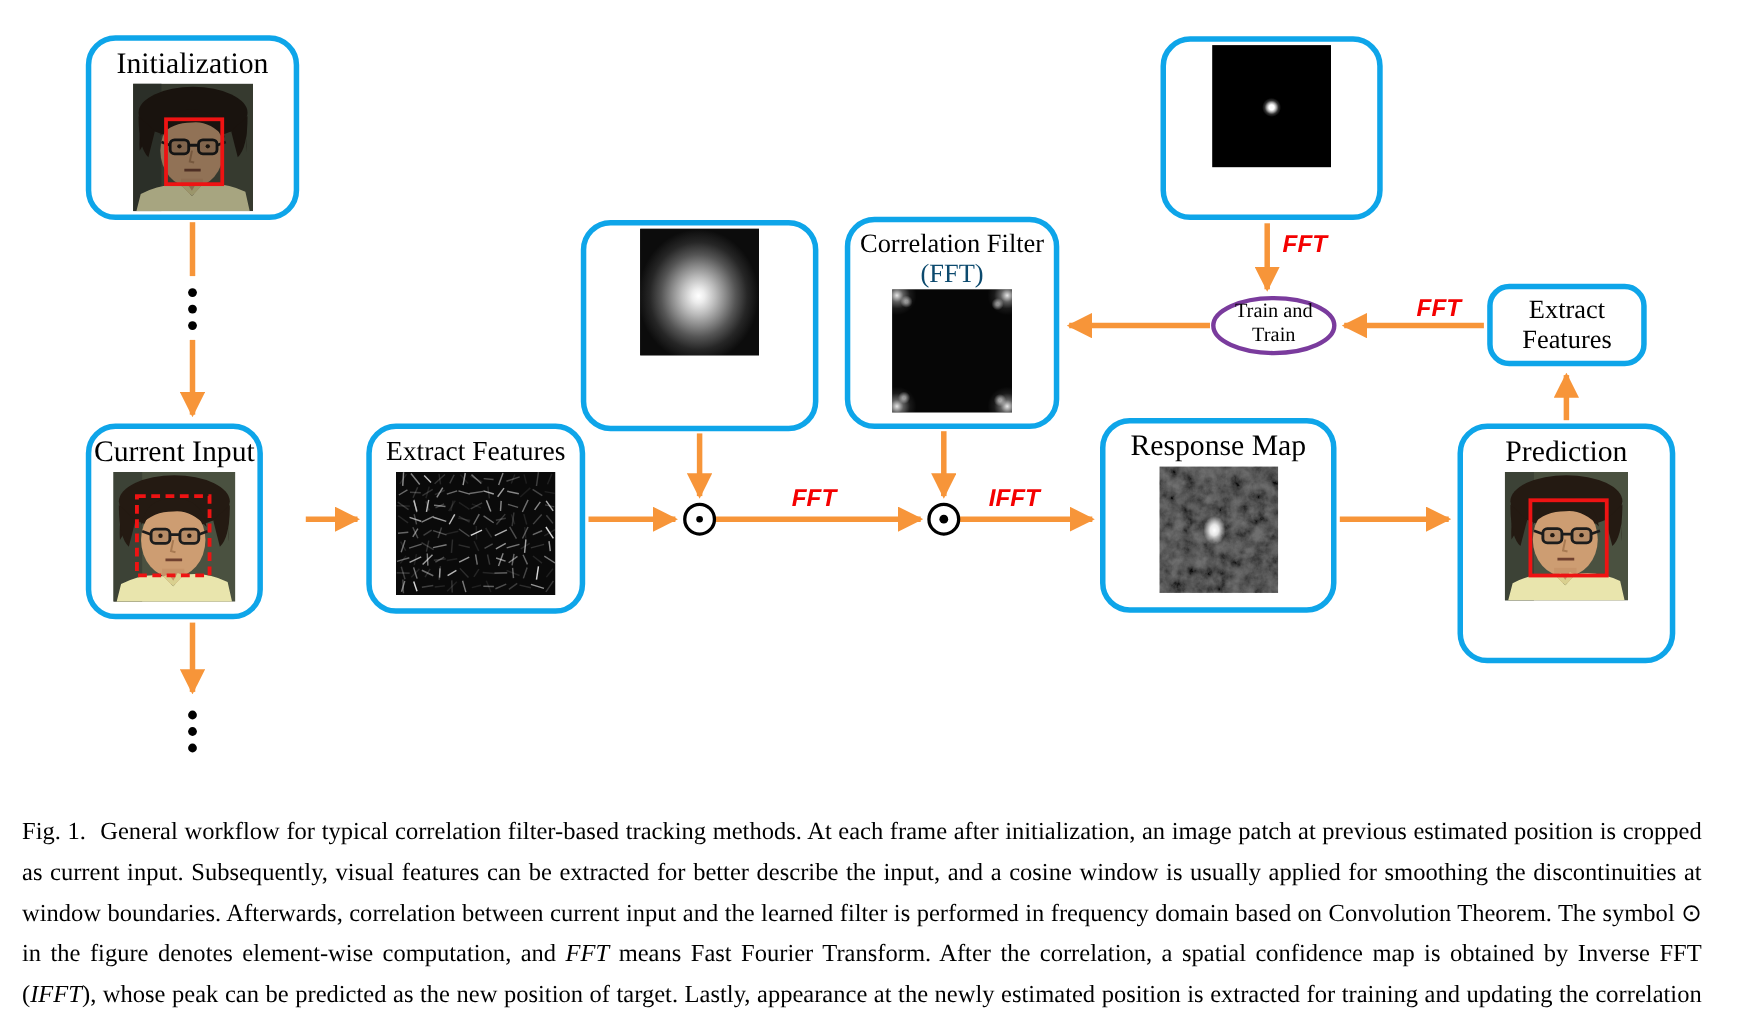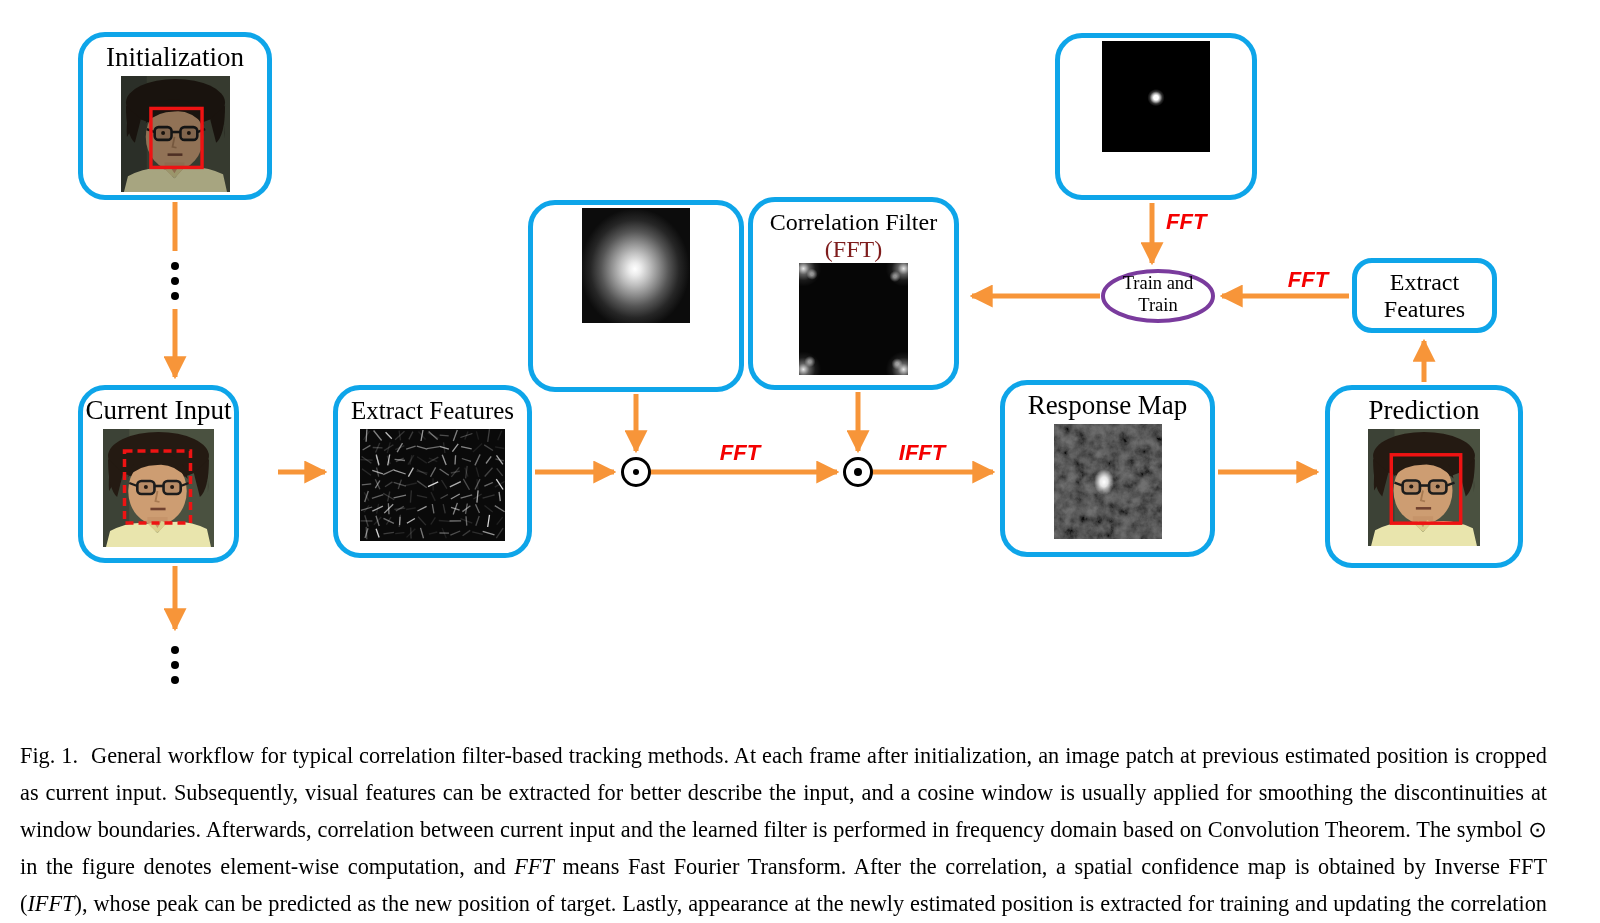--- a/index.html
+++ b/index.html
@@ -17,21 +17,21 @@
   }
   .node-title{
     font-family:"Liberation Serif",serif;
     font-size:27px;
     color:#000;
     line-height:31px;
     margin-top:5px;
     white-space:nowrap;
   }
   .node-title.small{font-size:24px;line-height:27px;}
-  .node-sub{font-family:"Liberation Serif",serif;font-size:24px;line-height:26px;color:#7f1d1d;}
+  .node-sub{font-family:"Liberation Serif",serif;font-size:24px;line-height:26px;color:#0c4a6e;}
   .img-wrap{position:relative;margin:3px auto 0;}
   .node-img{display:block;}
 
   
   .cosine-img{
     background:#0a0a0a;
     background-image:radial-gradient(ellipse 54% 56% at 49% 53%,
       #ffffff 0%, #ececec 10%, #bdbdbd 26%, #8a8a8a 42%, #555555 58%, #262626 76%, #0c0c0c 94%);
   }
   .corr-img{
@@ -360,21 +360,21 @@
         <line x1="122.7" y1="102.3" x2="134.5" y2="105.9" stroke="#ffffff" stroke-width="1.3" opacity="0.57"></line>
         <line x1="143.1" y1="99.1" x2="136.3" y2="109.1" stroke="#ffffff" stroke-width="1.3" opacity="0.18"></line>
       </svg>
   </div>
 </div>
 
 <div class="node" style="left:528px;top:200px;width:216px;height:192px">
   <div class="img-wrap node-img cosine-img" style="width:108px;height:115px"></div>
 </div>
 
-<div class="node" style="left:748px;top:197px;width:211px;height:193px">
+<div class="node" style="left:768px;top:197px;width:195px;height:193px">
   <div class="node-title small" style="margin-top:7px">Correlation Filter</div>
   <div class="node-sub">(FFT)</div>
   <div class="img-wrap node-img corr-img" style="width:109px;height:112px;margin-top:1px"></div>
 </div>
 
 <div class="node" style="left:1055px;top:33px;width:202px;height:167px">
   <div class="img-wrap node-img desired-img" style="width:108px;height:111px"></div>
 </div>
 
 <div class="node" style="left:1000px;top:380px;width:215px;height:177px">
@@ -392,21 +392,21 @@
           <stop offset="100%" stop-color="#ffffff" stop-opacity="0"></stop>
         </radialGradient>
       </defs>
       <rect width="108" height="115" fill="#181818"></rect>
       <rect width="108" height="115" filter="url(#rnoise)" opacity="0.38"></rect>
       <ellipse cx="50" cy="58" rx="10" ry="13" fill="url(#peak)"></ellipse>
     </svg>
   </div>
 </div>
 
-<div class="node" style="left:1325px;top:385px;width:198px;height:183px">
+<div class="node" style="left:1325px;top:385px;width:198px;height:218px">
   <div class="node-title">Prediction</div>
   <div class="img-wrap" style="width:112px;height:117px">
     <svg class="node-img" width="112" height="117" viewBox="0 0 110 118" preserveAspectRatio="none">
       <use href="#face-art"></use>
     </svg>
     <svg width="112" height="117" viewBox="0 0 110 118" style="position:absolute;left:0;top:0">
       <rect x="22" y="26" width="70" height="69" fill="none" stroke="#ee1313" stroke-width="3.5"></rect>
     </svg>
   </div>
 </div>

